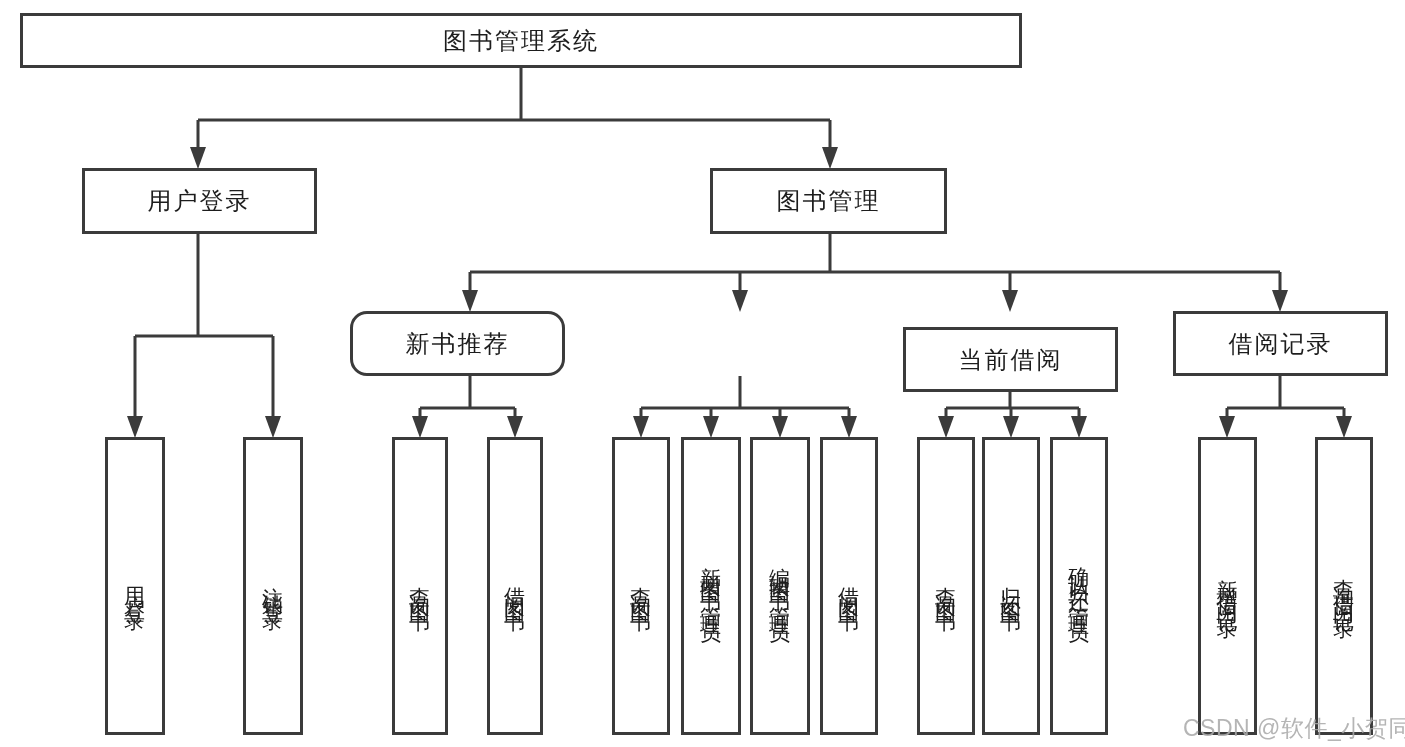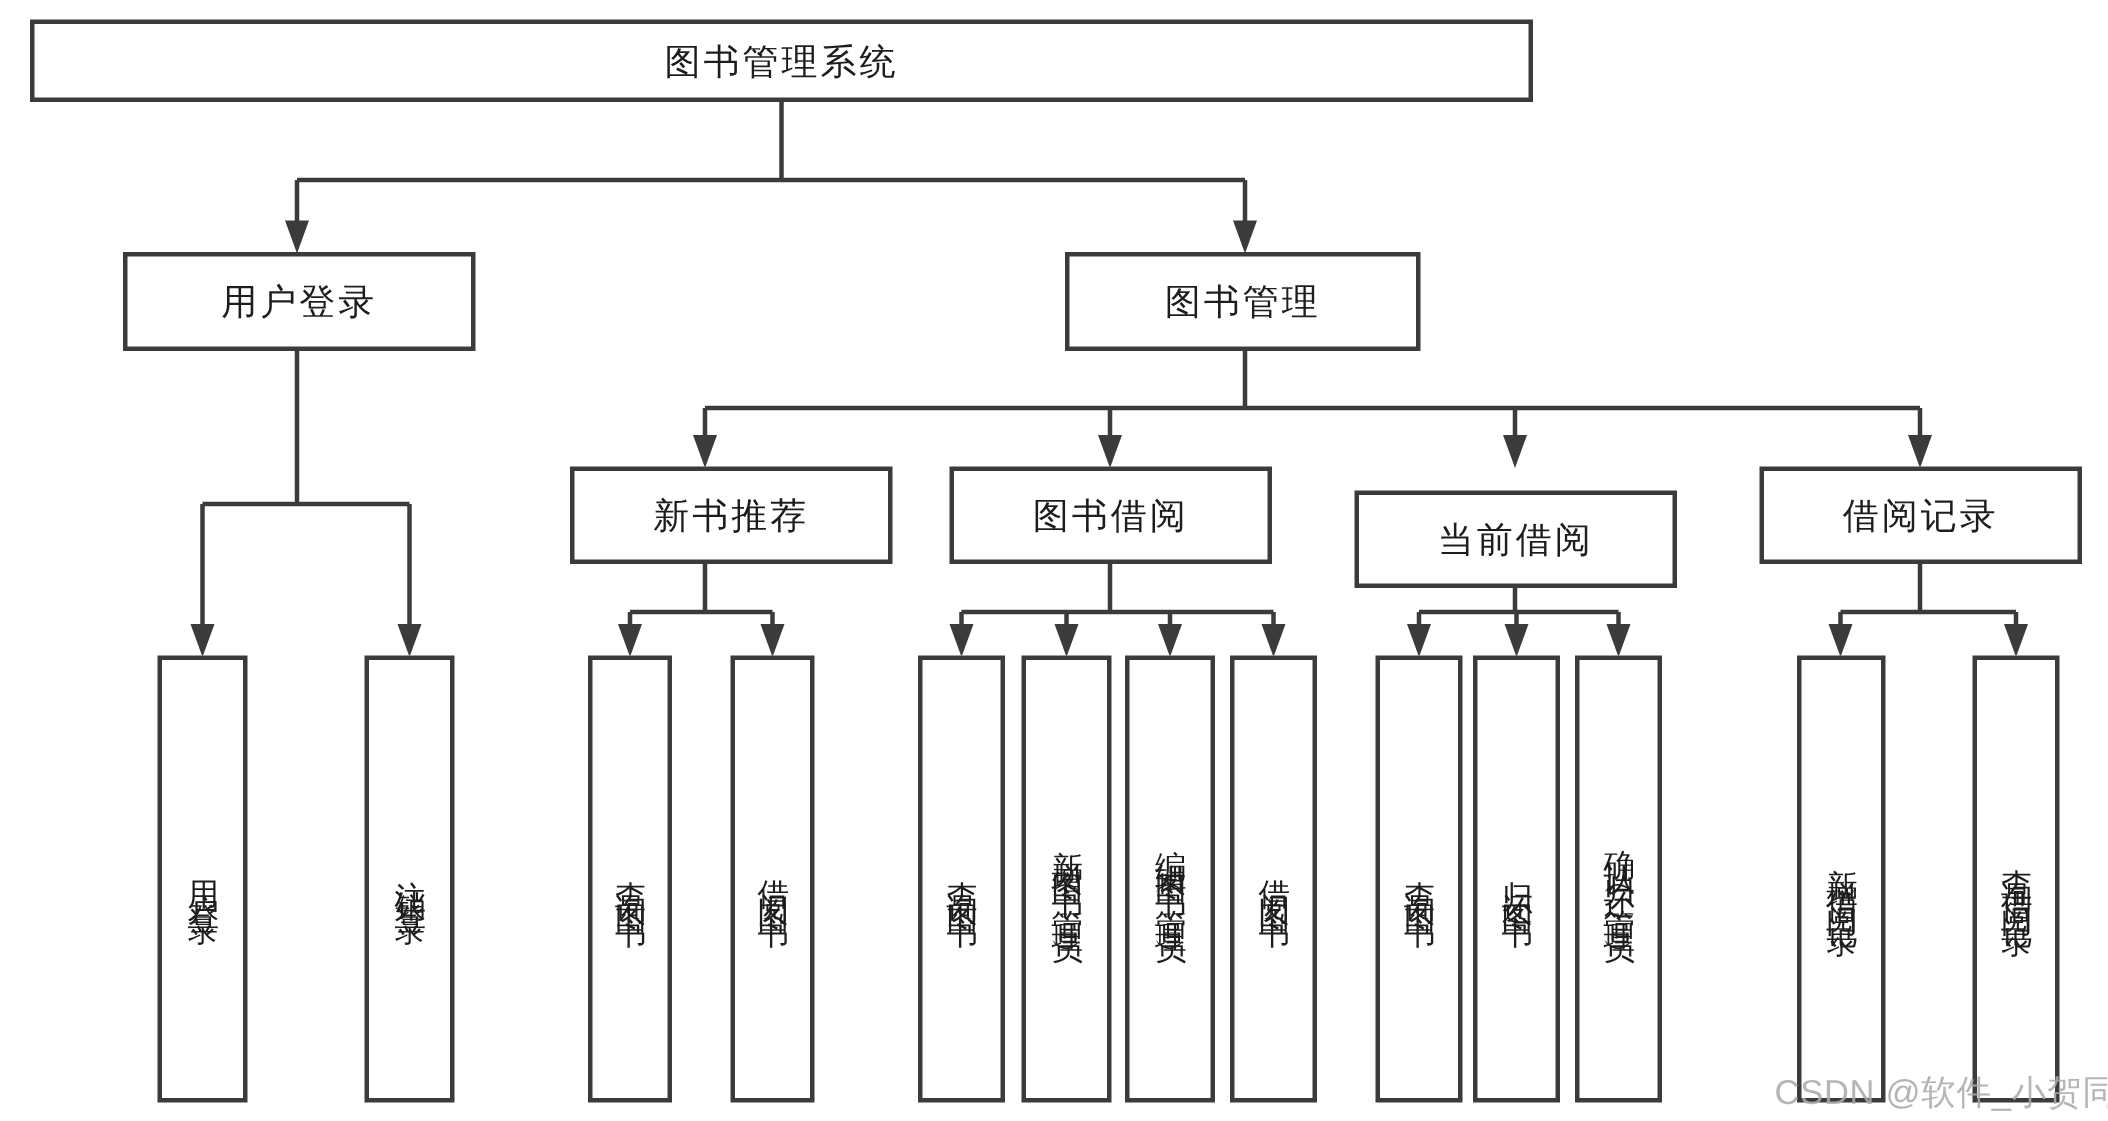--- a/index.html
+++ b/index.html
@@ -45,21 +45,21 @@
     line-height: 1;
     white-space: nowrap;
   }
   
   #root        { left: 20px;  top: 13px;  width: 1002px; height: 55px; }
   
   #n-user-login{ left: 82px;  top: 168px; width: 235px;  height: 66px; }
   #n-book-mgmt { left: 710px; top: 168px; width: 237px;  height: 66px; }
   
   .l3 { top: 311px; width: 215px; height: 65px; }
-  #n-new-book { left: 380px; }
+  #n-new-book { left: 350px; border-radius: 17px; }
   #n-borrow   { left: 633px; }
   #n-current  { left: 903px; margin-top: 16px; }
   #n-records  { left: 1173px; }
   
   .leaf { top: 437px; height: 298px; }
   #lf-0  { left: 105px;  width: 60px; }
   #lf-1  { left: 243px;  width: 60px; }
   #lf-2  { left: 392px;  width: 56px; }
   #lf-3  { left: 487px;  width: 56px; }
   #lf-4  { left: 612px;  width: 58px; }
@@ -134,23 +134,20 @@
   <div class="node h-node" id="n-user-login">
     <span>用户登录</span>
   </div>
   <div class="node h-node" id="n-book-mgmt">
     <span>图书管理</span>
   </div>
 
   <div class="node h-node l3" id="n-new-book">
     <span>新书推荐</span>
   </div>
-  <div class="node h-node l3" id="n-borrow">
-    <span>图书借阅</span>
-  </div>
   <div class="node h-node l3" id="n-current">
     <span>当前借阅</span>
   </div>
   <div class="node h-node l3" id="n-records">
     <span>借阅记录</span>
   </div>
 
   <div class="node v-node leaf" id="lf-0">
     <span class="vtext">用户登录</span>
   </div>

